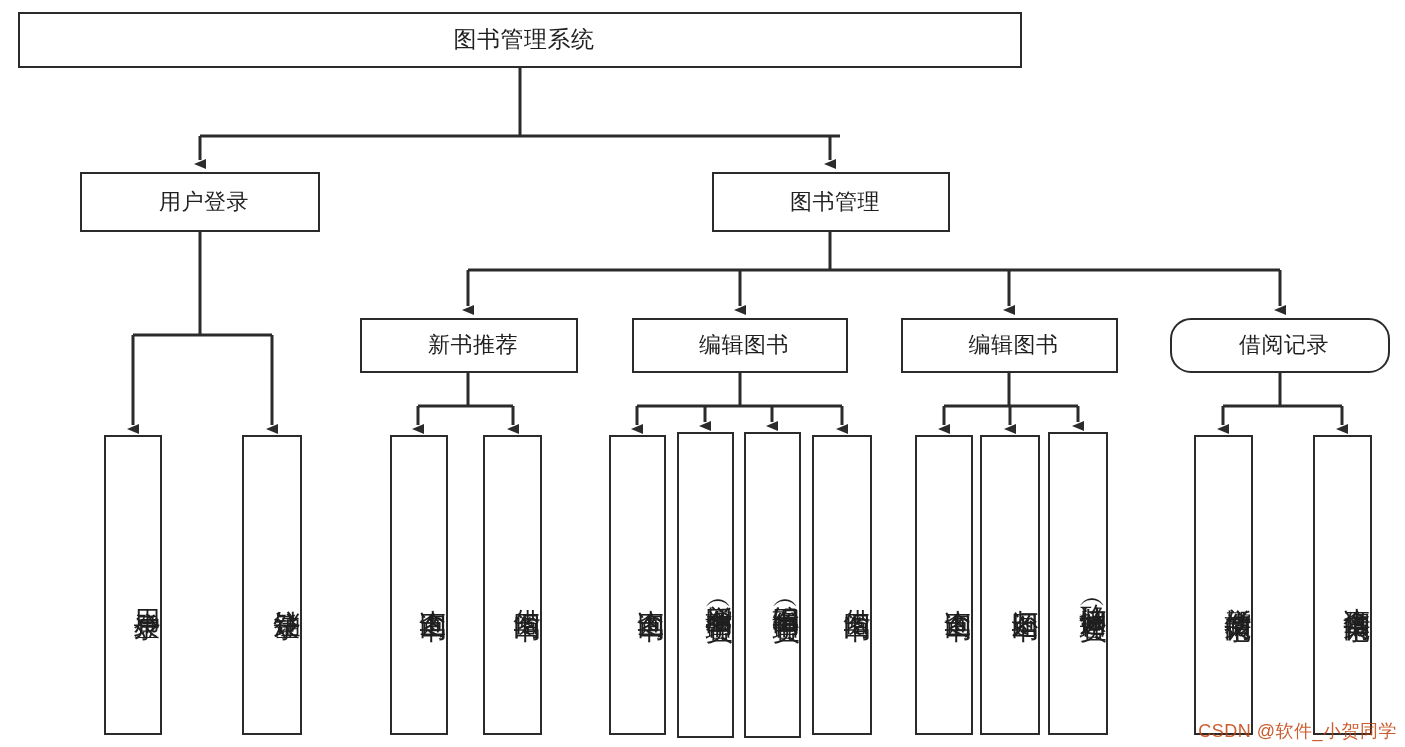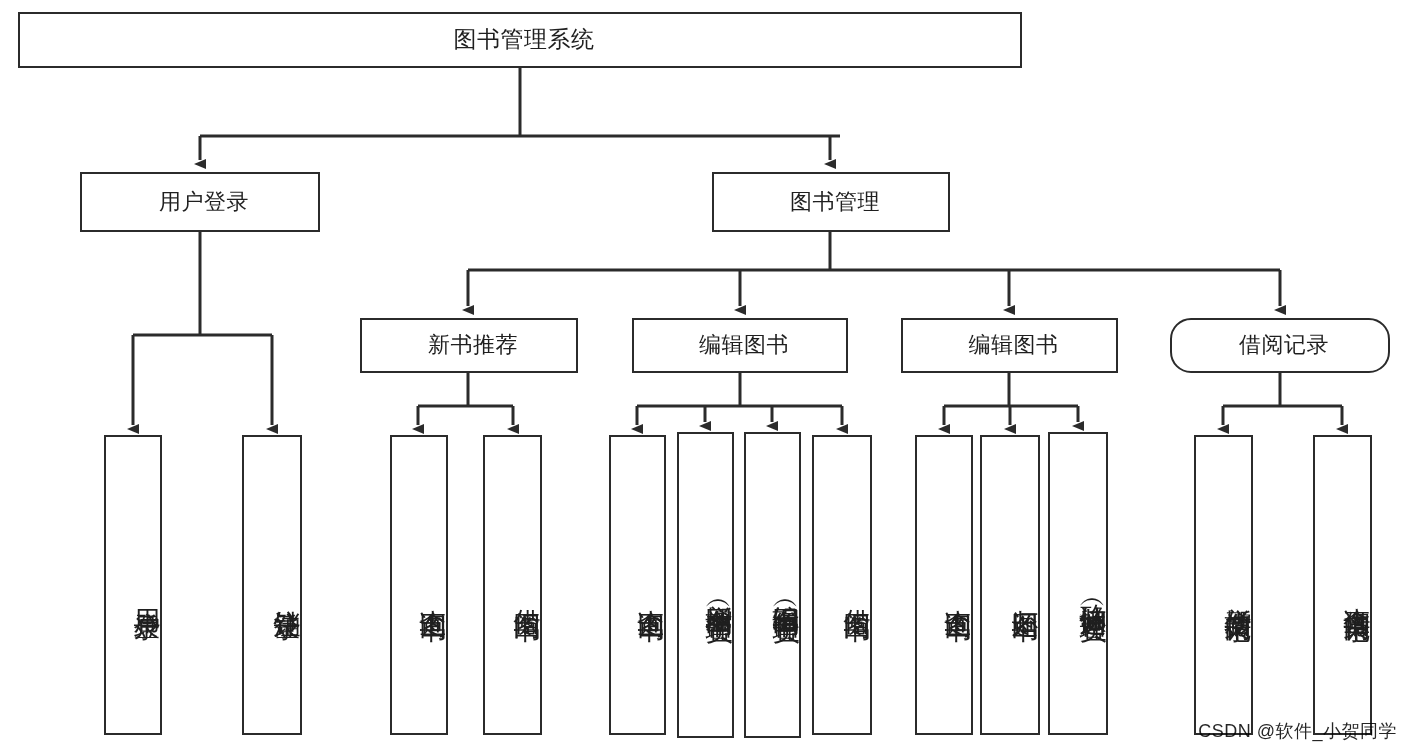--- a/index.html
+++ b/index.html
@@ -61,21 +61,21 @@
   .node.v .vtext {
     writing-mode: vertical-rl;
     text-orientation: upright;
     display: block;
   }
   .watermark {
     position: absolute;
     right: 8px;
     bottom: 4px;
     font-size: 18px;
-    color: #000000;
+    color: #c2410c;
     letter-spacing: 0.5px;
     white-space: nowrap;
     opacity: 0.85;
   }
 </style>
 </head>
 <body>
 
 <div id="canvas">
 

